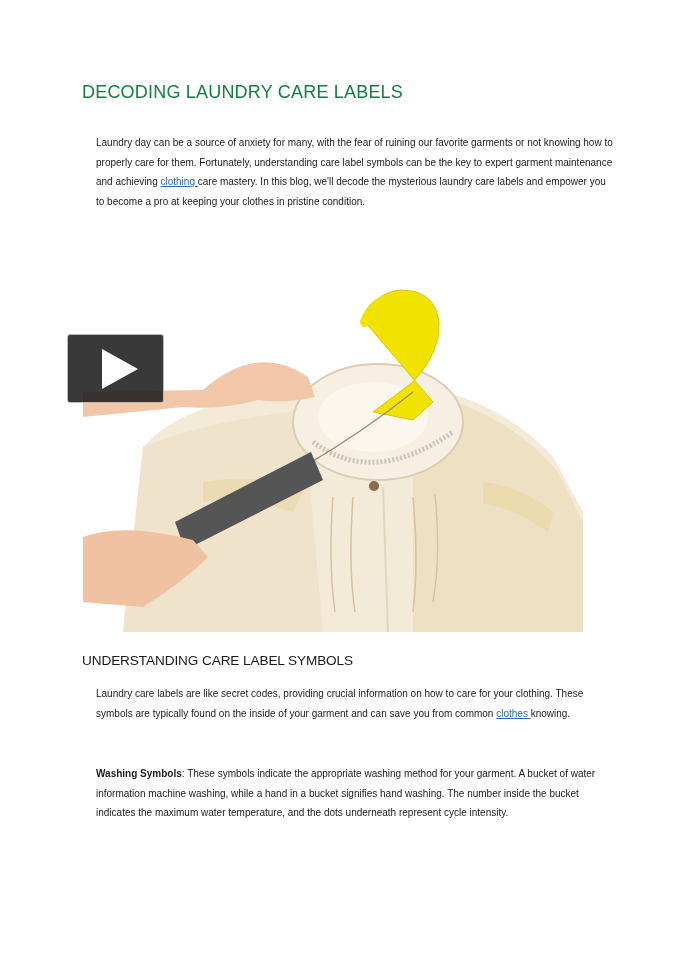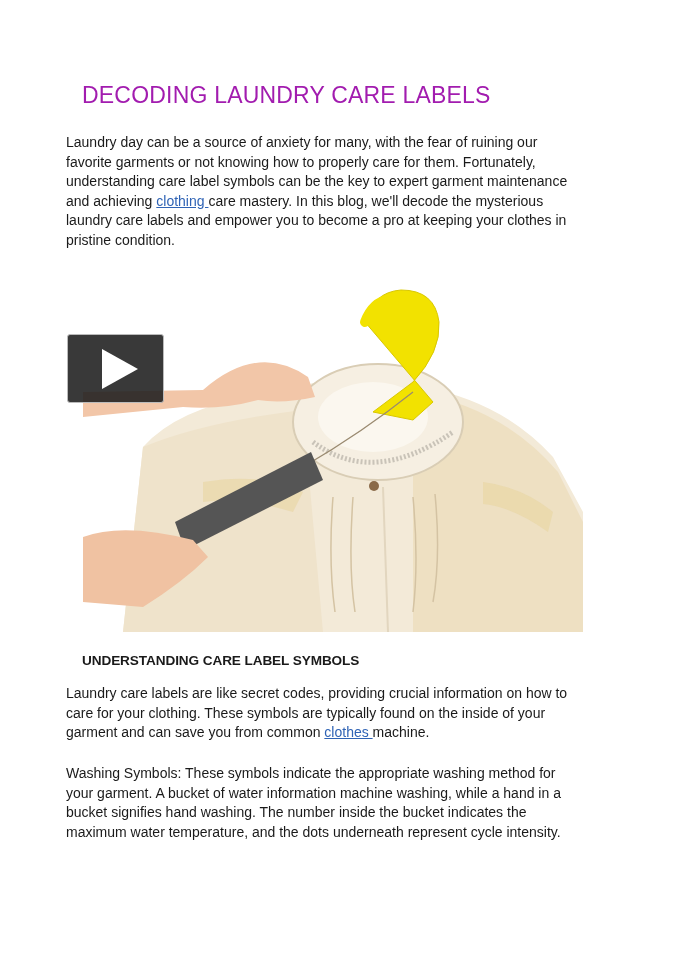--- a/index.html
+++ b/index.html
@@ -1,28 +1,28 @@
 <!DOCTYPE html>
 <html><head>
 <meta charset="utf-8">
 <style>
   html, body { margin:0; padding:0; background:#ffffff; }
   body { width:677px; height:960px; position:relative; overflow:hidden; font-family:"Liberation Sans", sans-serif; color:#1a1a1a; }
-  .title { position:absolute; left:82px; top:82px; font-size:23px; color:#a21caf; letter-spacing:0.2px; white-space:nowrap; margin:0; font-weight:normal; }
-  .para { position:absolute; left:66px; width:520px; font-size:14px; line-height:19.6px; margin:0; }
+  .title { position:absolute; left:82px; top:82px; font-size:18px; color:#15803d; letter-spacing:0.2px; white-space:nowrap; margin:0; font-weight:normal; }
+  .para { position:absolute; left:96px; width:520px; font-size:10px; line-height:19.6px; margin:0; }
   .p1 { top:133px; }
   .link { color:#2f63b5; text-decoration:underline; }
   .figure { position:absolute; left:83px; top:282px; width:500px; height:350px; overflow:hidden; background:#fff; }
   .figure svg { display:block; }
   .play { position:absolute; left:67px; top:334px; width:97px; height:69px; background:rgba(30,30,30,0.88); border:1px solid #bbb; border-radius:3px; cursor:pointer; box-sizing:border-box; }
   .play .tri { position:absolute; left:34px; top:14px; width:0; height:0; border-top:20px solid transparent; border-bottom:20px solid transparent; border-left:36px solid #ffffff; }
-  .h2 { position:absolute; left:82px; top:653px; font-size:13.6px; font-weight:bold; margin:0; letter-spacing:-0.1px; }
+  .h2 { position:absolute; left:82px; top:653px; font-size:13.6px; font-weight:normal; margin:0; letter-spacing:-0.1px; }
   .p2 { top:684px; }
   .p3 { top:764px; }
-  .p3 b { font-weight:normal; }
+  .p3 b { font-weight:bold; }
 </style>
 </head>
 <body>
 
 <h1 class="title">DECODING LAUNDRY CARE LABELS</h1>
 
 <p class="para p1"><span>Laundry day can be a source of anxiety for many, with the fear of ruining our favorite garments or not knowing how to properly care for them. Fortunately, understanding care label symbols can be the key to expert garment maintenance and achieving </span><a class="link">clothing </a><span>care mastery. In this blog, we'll decode the mysterious laundry care labels and empower you to become a pro at keeping your clothes in pristine condition.</span></p>
 
 <div class="figure">
   <svg width="500" height="350" viewBox="0 0 500 350">
@@ -58,15 +58,15 @@
     <path d="M0 255 Q40 240 110 258 L125 275 Q100 300 60 325 L0 320 Z" fill="#f0c2a2"></path>
   </svg>
 </div>
 
 <div class="play">
   <span class="tri"></span>
 </div>
 
 <h2 class="h2">UNDERSTANDING CARE LABEL SYMBOLS</h2>
 
-<p class="para p2"><span>Laundry care labels are like secret codes, providing crucial information on how to care for your clothing. These symbols are typically found on the inside of your garment and can save you from common </span><a class="link">clothes </a><span>machine.</span></p>
+<p class="para p2"><span>Laundry care labels are like secret codes, providing crucial information on how to care for your clothing. These symbols are typically found on the inside of your garment and can save you from common </span><a class="link">clothes </a><span>knowing.</span></p>
 
 <p class="para p3"><b>Washing Symbols</b><span>: These symbols indicate the appropriate washing method for your garment. A bucket of water information machine washing, while a hand in a bucket signifies hand washing. The number inside the bucket indicates the maximum water temperature, and the dots underneath represent cycle intensity.</span></p>
 
 </body></html>

